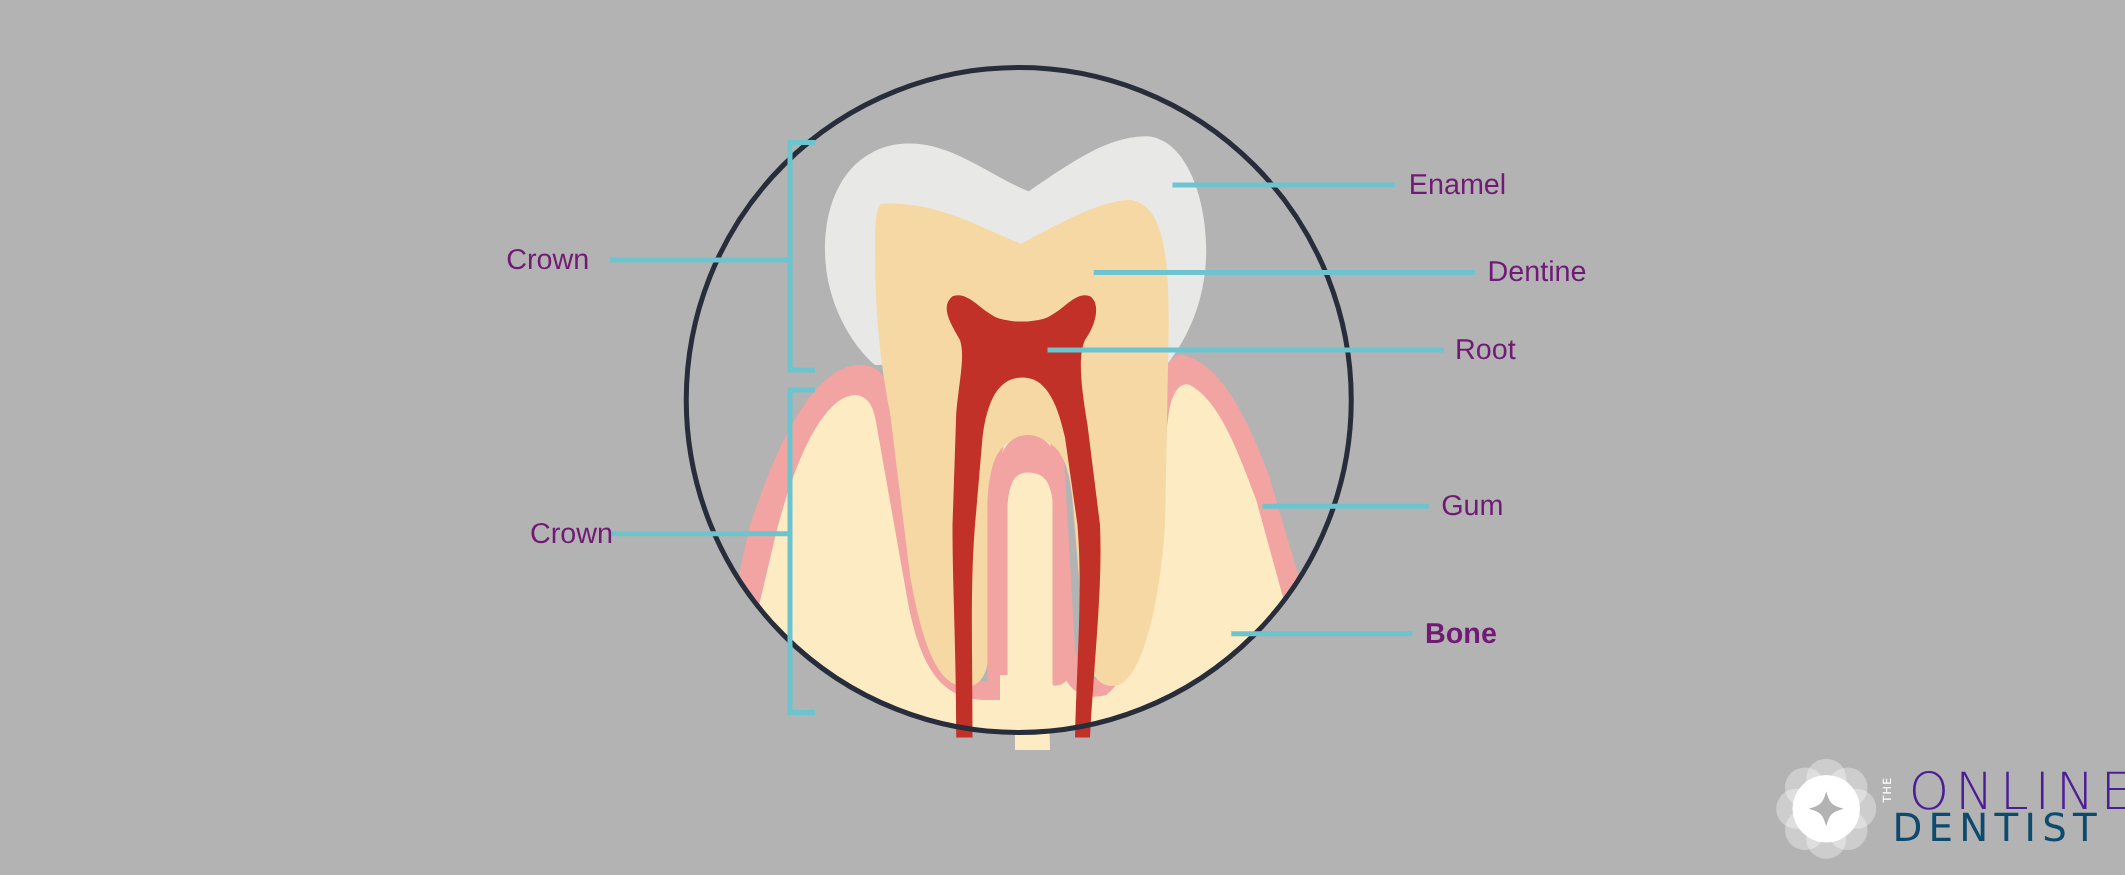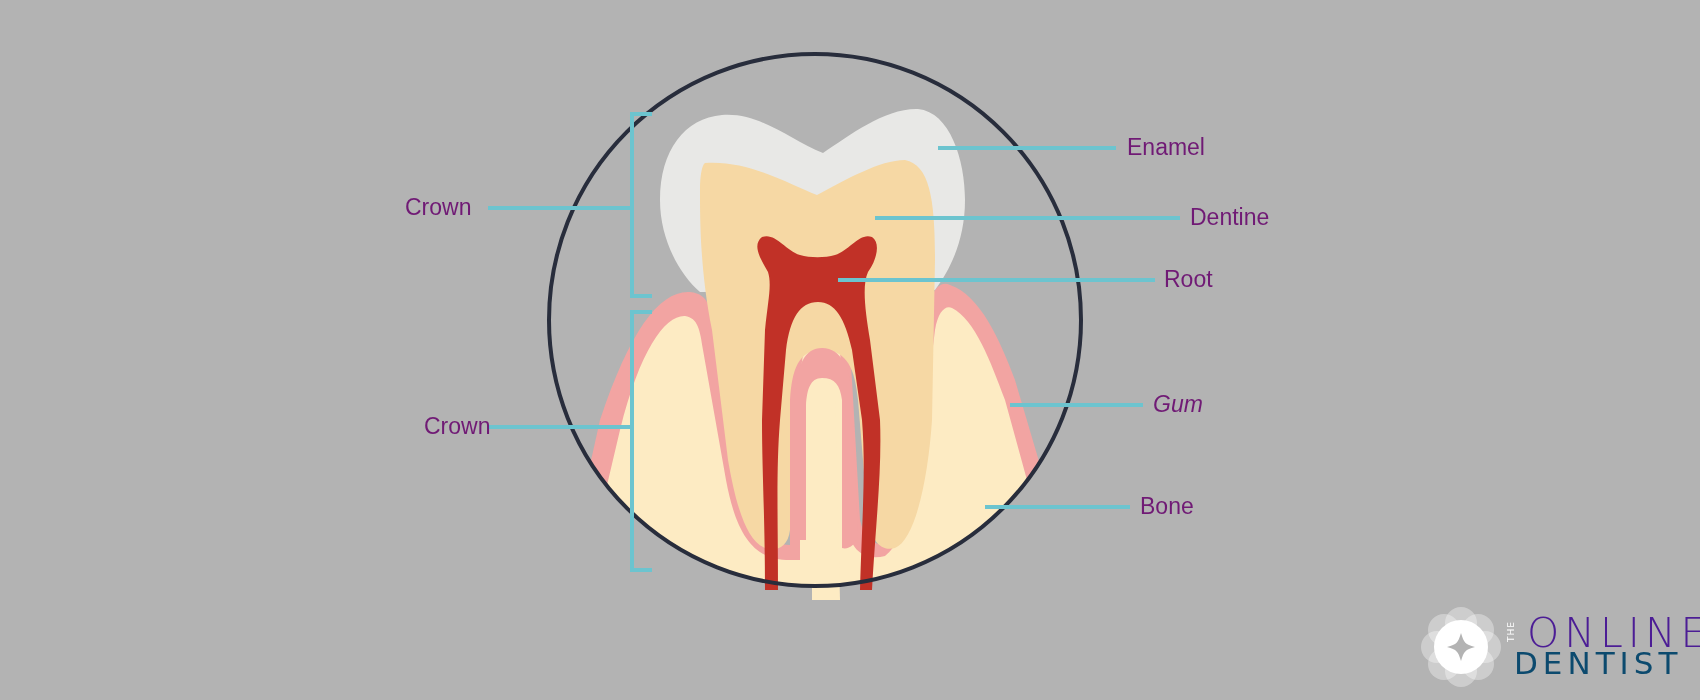--- a/index.html
+++ b/index.html
@@ -102,20 +102,20 @@
     <circle cx="0" cy="0" r="27" fill="#ffffff"></circle>
     <path d="M0,-14 C3,-4 4,-3 14,0 C4,3 3,4 0,14 C-3,4 -4,3 -14,0 C-4,-3 -3,-4 0,-14 Z" fill="#b3b3b3"></path>
   </g>
 </svg>
 
 <div class="label" style="left:405px; top:196px;text-align:center;">Crown</div>
 <div class="label" style="left:424px; top:415px;">Crown</div>
 <div class="label" style="left:1127px; top:136px;">Enamel</div>
 <div class="label" style="left:1190px; top:206px;">Dentine</div>
 <div class="label" style="left:1164px; top:268px;">Root</div>
-<div class="label" style="left:1153px; top:393px;font-style:italic;">Gum</div>
-<div class="label" style="left:1140px; top:495px;">Bone</div>
+<div class="label" style="left:1153px; top:393px;">Gum</div>
+<div class="label" style="left:1140px; top:495px;font-weight:bold;">Bone</div>
 
 <div>
   <div class="logo-text-the" style="top:642px;">THE</div>
   <div class="logo-text-online">ONLINE</div>
   <div class="logo-text-dentist">DENTIST</div>
 </div>
 
 </body></html>

